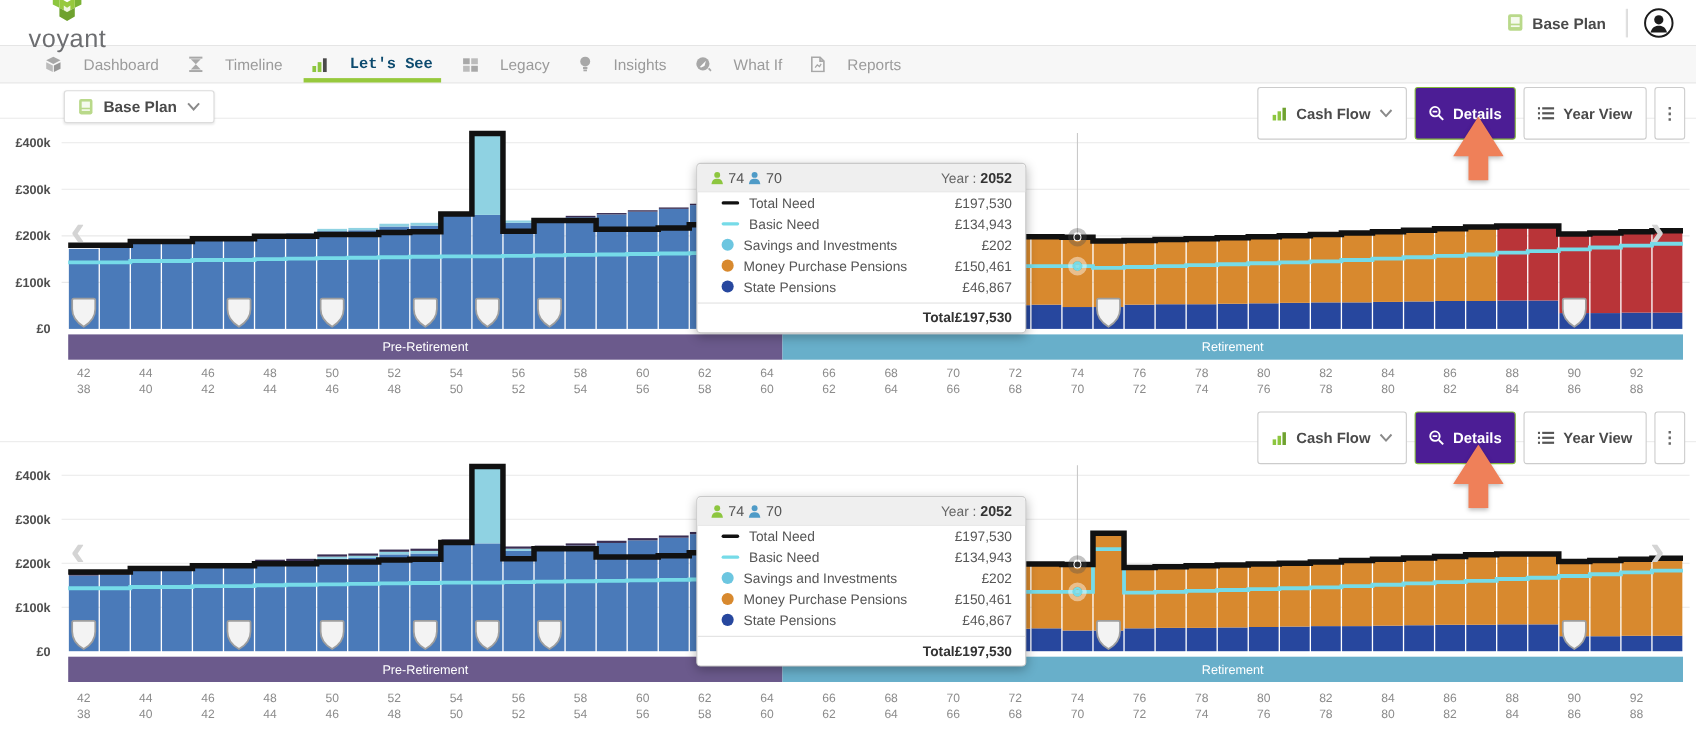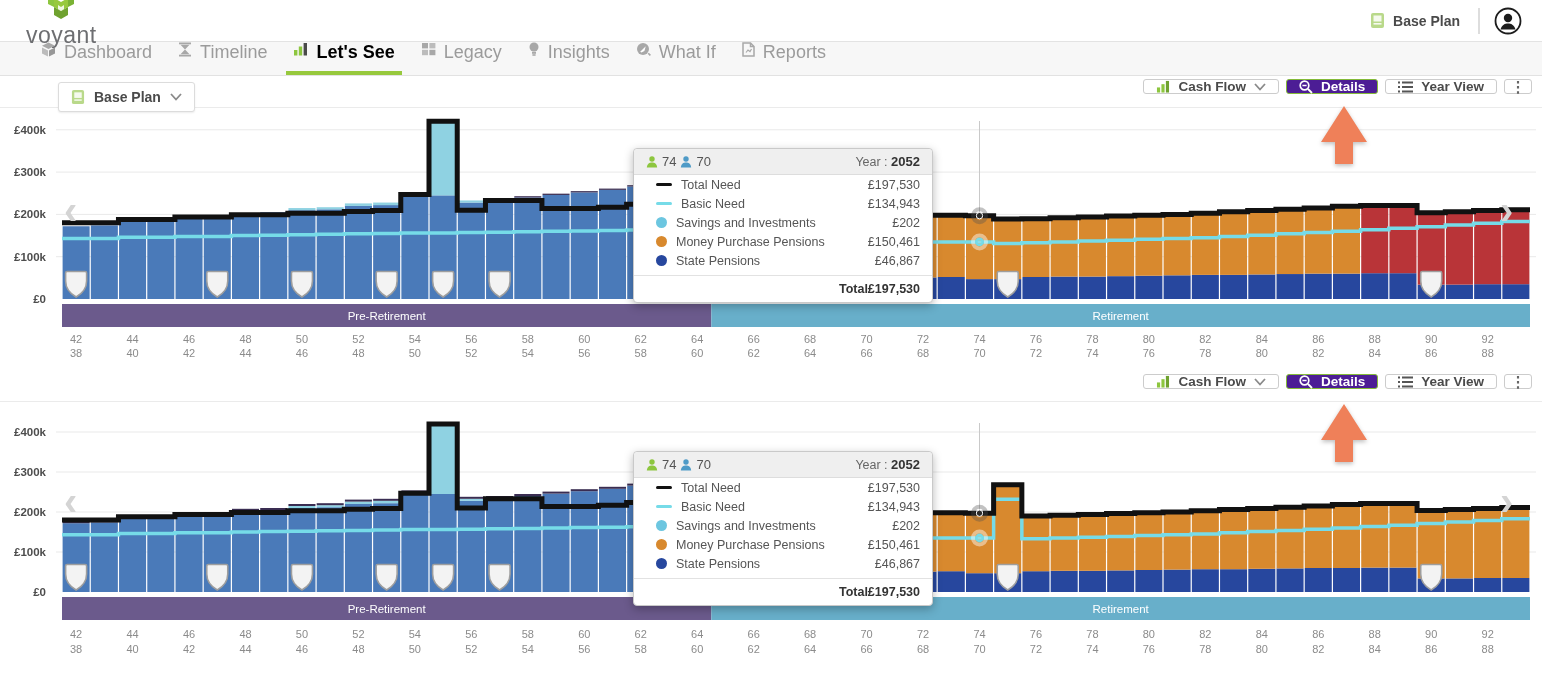--- a/index.html
+++ b/index.html
@@ -6,31 +6,31 @@
   *{box-sizing:border-box;}
   
   .app-header{height:42px;background:#fff;border-bottom:1px solid #e3e3e3;display:flex;align-items:center;justify-content:space-between;padding:0 14px 0 26px;}
   .logo{display:flex;align-items:center;gap:1px;flex-direction:column;}
   .logo-text{font-size:23px;color:#6d6e71;letter-spacing:.5px;font-weight:400;}
   .hdr-right{display:flex;align-items:center;height:100%;}
   .hdr-item{display:flex;align-items:center;gap:8px;font-size:14px;font-weight:700;color:#4a4a4a;padding:0 18px;height:26px;}
   .hdr-sep{width:1px;height:26px;background:#ddd;}
   
   .nav{height:34px;background:#f7f7f7;border-bottom:1px solid #e2e2e2;display:flex;align-items:stretch;padding-left:28px;}
-  .nav-item{display:flex;align-items:flex-start;gap:8px;padding:0 13px;font-size:18px;color:#9b9b9b;position:relative;cursor:pointer;}
-  .nav-item.active{color:#000000;font-weight:700;}
+  .nav-item{display:flex;align-items:center;gap:20px;padding:0 13px;font-size:14px;color:#9b9b9b;position:relative;cursor:pointer;}
+  .nav-item.active{color:#0c4a6e;font-weight:700;font-family:Liberation Mono, monospace;}
   .nav-item.active::after{content:"";position:absolute;left:6px;right:6px;bottom:0;height:4px;background:#97c93d;}
   
   .panel{position:relative;background:#fff;}
   .panel-1{height:297px;}
   .panel-2{height:303px;}
   .hdr-line{position:absolute;left:0;right:0;border-top:1px solid #ebebeb;}
   .plan-btn{position:absolute;left:58px;display:flex;align-items:center;gap:9px;background:#fff;border:1px solid #dcdcdc;border-radius:3px;box-shadow:0 1px 2px rgba(0,0,0,.08);padding:0 12px;height:30px;font-size:14px;font-weight:700;color:#4a4a4a;z-index:3;cursor:pointer;}
   .controls{position:absolute;right:10px;display:flex;gap:7px;z-index:3;}
-  .btn{display:flex;align-items:center;gap:8px;height:15px;padding:0 12px;background:#fff;border:1px solid #ccc;border-radius:3px;font-size:13.5px;font-weight:700;color:#4a4a4a;cursor:pointer;}
+  .btn{display:flex;align-items:center;gap:8px;height:48px;padding:0 12px;background:#fff;border:1px solid #ccc;border-radius:3px;font-size:13.5px;font-weight:700;color:#4a4a4a;cursor:pointer;}
   .btn-green{background:#4c1d95;border-color:#84ba39;color:#fff;}
   .btn-kebab{width:28px;padding:0;justify-content:center;font-size:15px;color:#666;letter-spacing:0;}
   .chart-svg{position:absolute;left:0;width:1542px;pointer-events:none;}
   .chev{position:absolute;font-size:40px;color:#d4d4d4;z-index:2;line-height:30px;font-weight:700;cursor:pointer;user-select:none;}
   
   .tooltip{position:absolute;width:300px;background:#fff;border:1px solid #c9c9c9;border-radius:4px;box-shadow:0 3px 10px rgba(0,0,0,.28);z-index:10;font-size:12.5px;color:#555;}
   .tt-hdr{background:#efefef;border-bottom:1px solid #ddd;border-radius:4px 4px 0 0;padding:5px 12px;display:flex;justify-content:space-between;align-items:center;}
   .tt-ages{display:flex;align-items:center;gap:4px;color:#555;font-size:13px;}
   .tt-year{color:#666;font-size:12.5px;}
   .tt-year b{color:#333;font-size:13px;}

